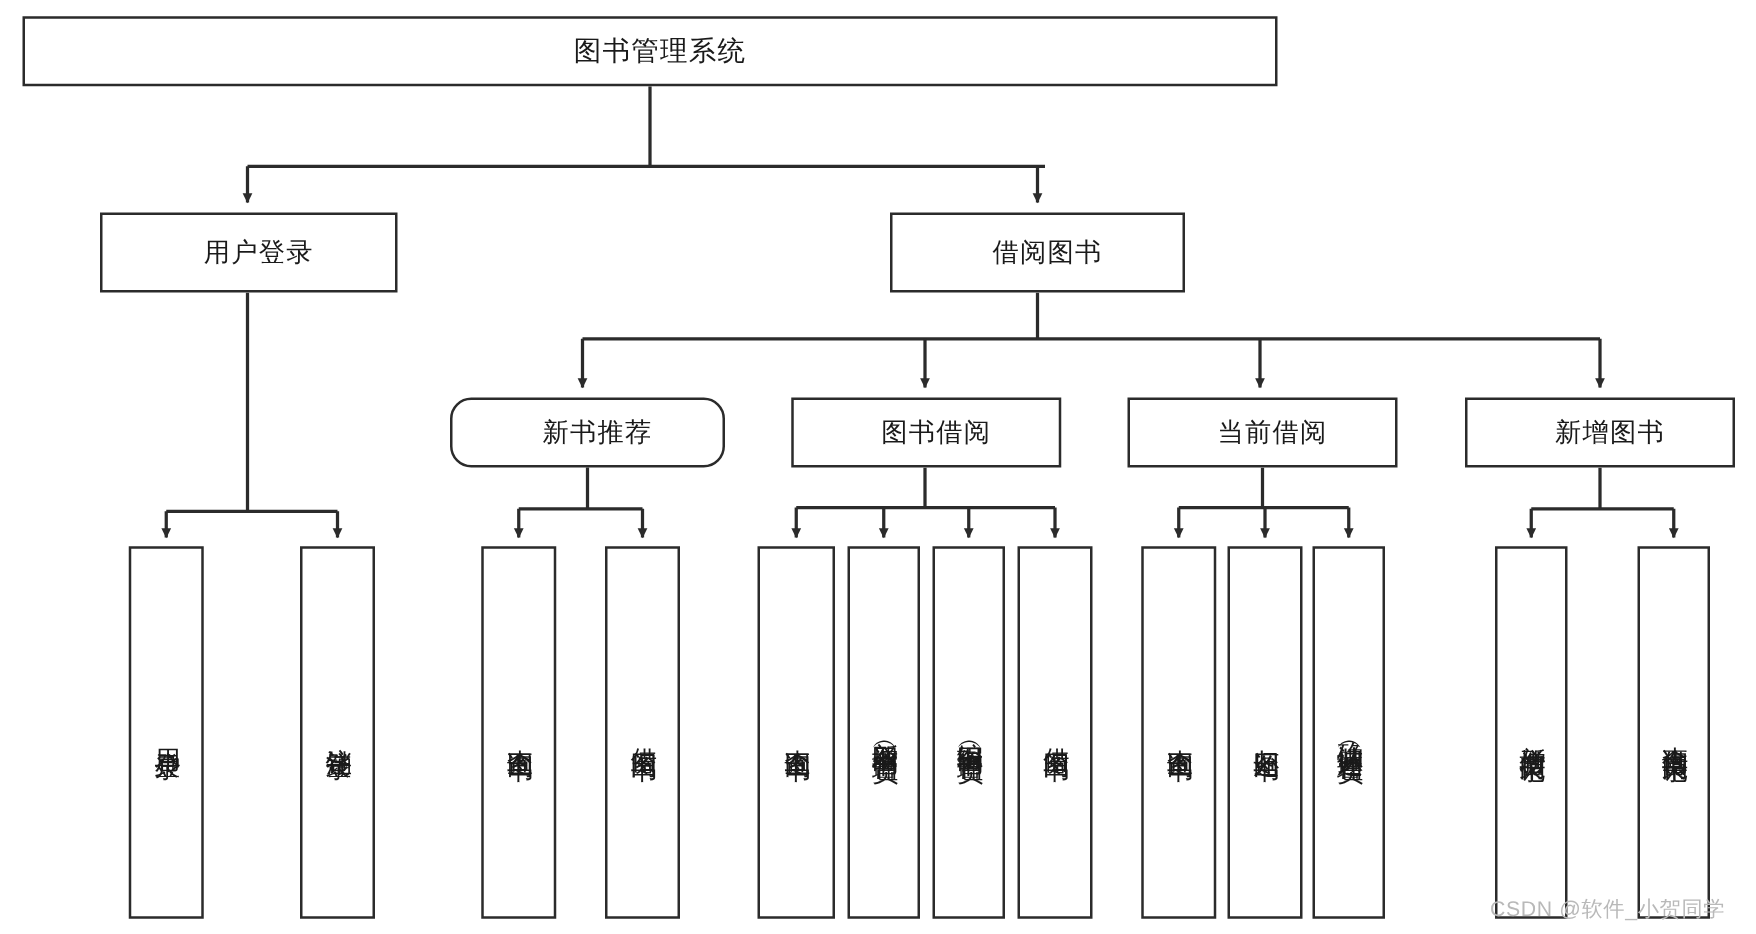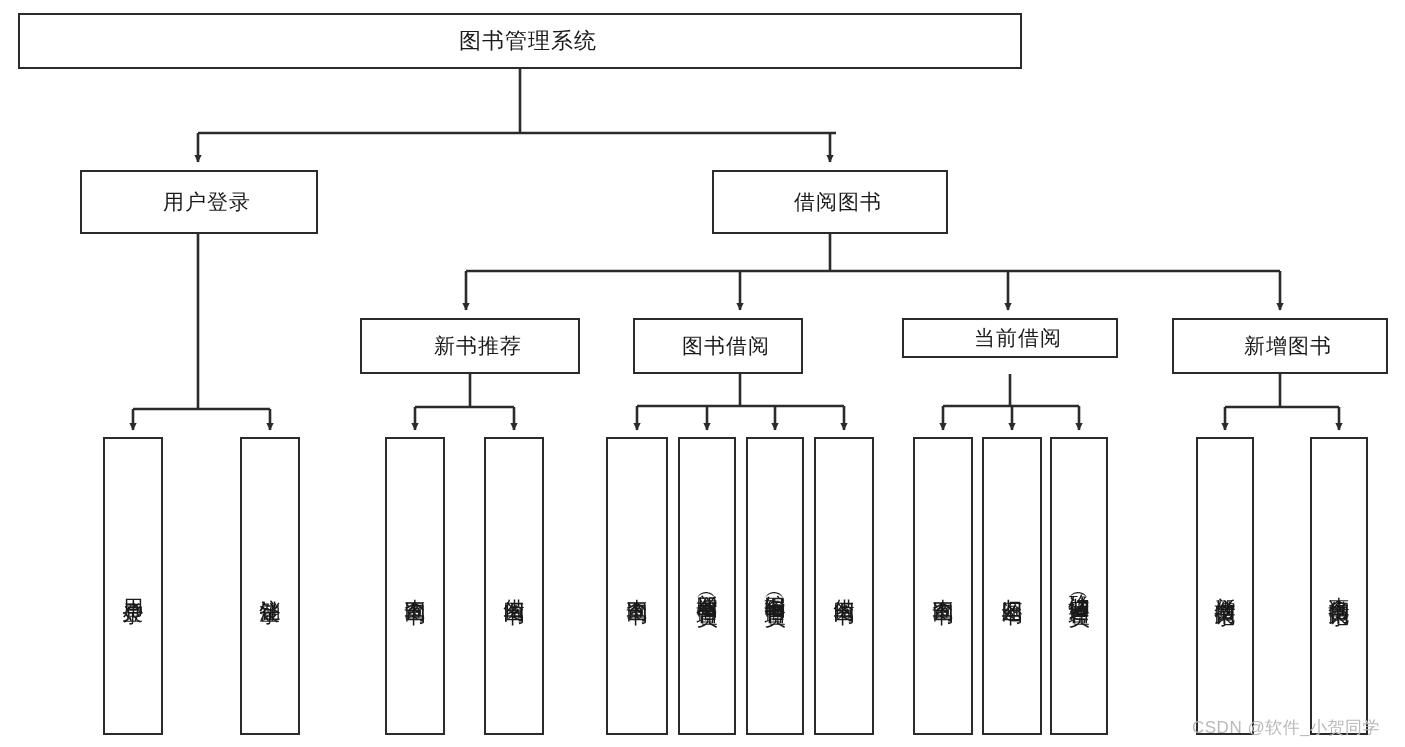--- a/index.html
+++ b/index.html
@@ -121,27 +121,27 @@
     <span>图书管理系统</span>
   </div>
 
   <div class="node h" style="left: 80px; top: 170px; width: 238px; height: 64px;">
     <span>用户登录</span>
   </div>
   <div class="node h" style="left: 712px; top: 170px; width: 236px; height: 64px;">
     <span>借阅图书</span>
   </div>
 
-  <div class="node h" style="left: 360px; top: 318px; width: 220px; height: 56px;">
+  <div class="node h" style="left: 360px; top: 318px; width: 220px; height: 56px; border-radius: 17px;">
     <span>新书推荐</span>
   </div>
-  <div class="node h" style="left: 633px; top: 318px; width: 170px; height: 56px;">
+  <div class="node h" style="left: 633px; top: 318px; width: 216px; height: 56px;">
     <span>图书借阅</span>
   </div>
-  <div class="node h" style="left: 902px; top: 318px; width: 216px; height: 40px;">
+  <div class="node h" style="left: 902px; top: 318px; width: 216px; height: 56px;">
     <span>当前借阅</span>
   </div>
   <div class="node h" style="left: 1172px; top: 318px; width: 216px; height: 56px;">
     <span>新增图书</span>
   </div>
 
   <div class="node v" style="left: 103px; top: 437px; width: 60px; height: 298px;">
     <span class="vlabel">用户登录</span>
   </div>
   <div class="node v" style="left: 240px; top: 437px; width: 60px; height: 298px;">

